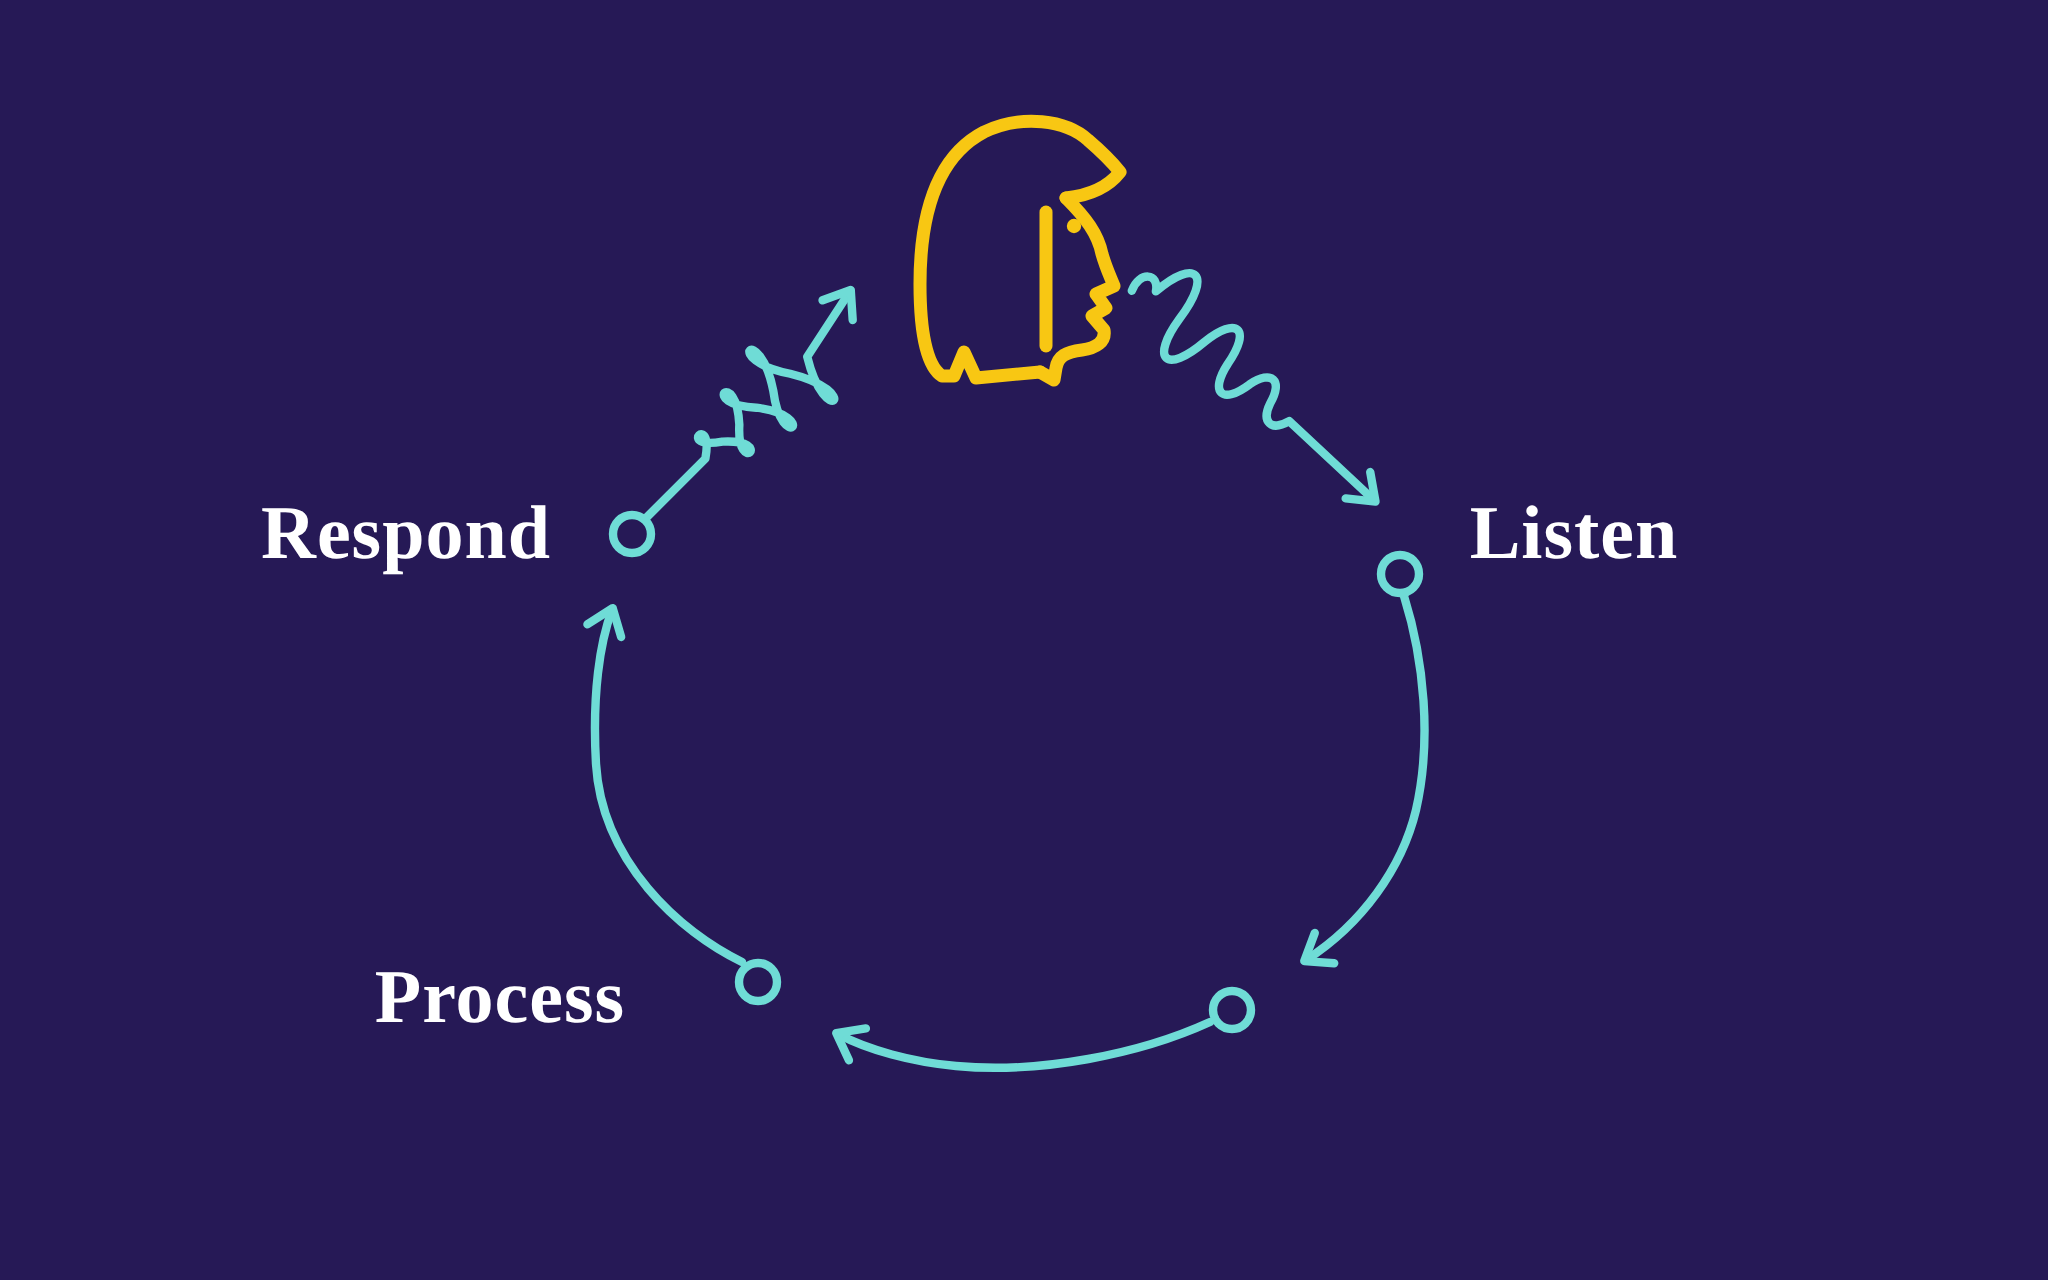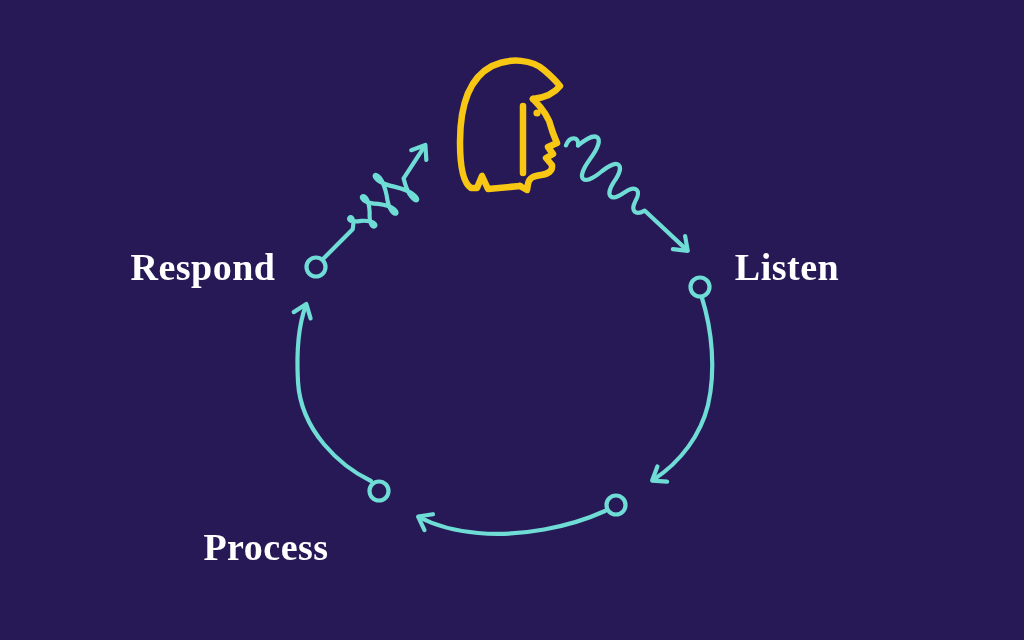--- a/index.html
+++ b/index.html
@@ -20,21 +20,21 @@
     transform: translate(-50%, -50%);
     font-family: "Liberation Serif", serif;
     font-weight: 700;
     font-size: 38px;
     letter-spacing: 0.5px;
     color: #ffffff;
     white-space: nowrap;
   }
   .label-respond    { left: 203px; top: 267px; }
   .label-listen     { left: 787px; top: 267px; text-align: right; }
-  .label-process    { left: 266px; top: 499px; margin-top: 48px; }
+  .label-process    { left: 250px; top: 499px; }
   .label-understand { left: 773px; top: 507px; }
   .center-title {
     position: absolute;
     left: 508px; top: 338px;
     transform: translate(-50%, -50%);
     text-align: center;
     color: #ffffff;
     font-size: 24px;
     letter-spacing: 5px;
     line-height: 34px;

